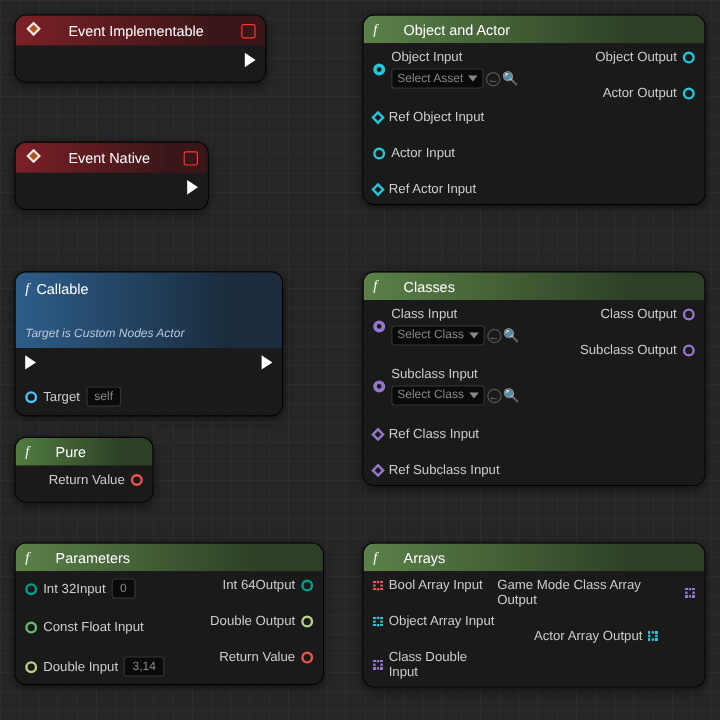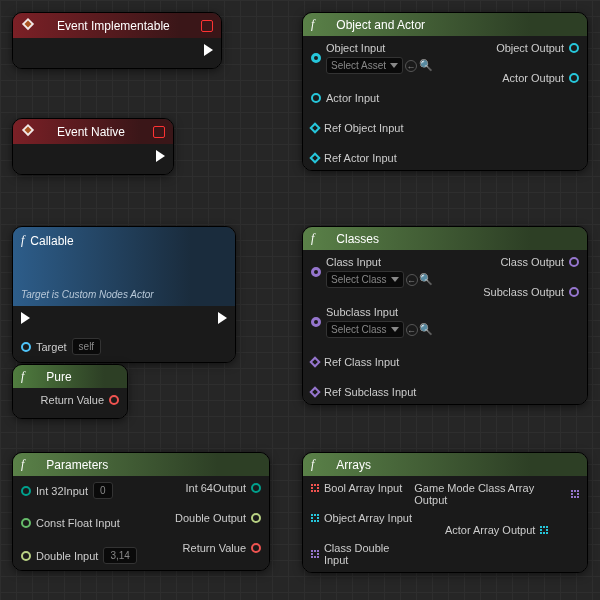--- a/index.html
+++ b/index.html
@@ -4,21 +4,21 @@
 <style>
 *{box-sizing:border-box;margin:0;padding:0;font-family:sans-serif;}
 body{background:#262626;width:600px;height:600px;position:relative;background-image:linear-gradient(#2e2e2e 1px,transparent 1px),linear-gradient(90deg,#2e2e2e 1px,transparent 1px);background-size:16px 16px;}
 .node{position:absolute;border-radius:10px;overflow:hidden;box-shadow:0 2px 8px rgba(0,0,0,.5);border:1px solid #000;}
 .hdr{display:flex;align-items:center;gap:22px;padding:4px 8px;font-size:12px;color:#fff;font-weight:500;}
 .hdr svg{width:14px;height:14px;flex-shrink:0;}
 .hdr-red{background:linear-gradient(90deg,#7b2026 0%,#3a1618 80%);}
 .hdr-blue{background:linear-gradient(90deg,#2d5d8a 0%,#1a2c3d 80%);}
 .hdr-green{background:linear-gradient(90deg,#507d3f 0%,#2d3f25 80%);}
 .hdr-green2{background:linear-gradient(90deg,#5a8148 0%,#2d3f25 80%);}
-.sub{font-size:10px;color:#b8c8d8;font-style:italic;margin-top:19px;}
+.sub{font-size:10px;color:#b8c8d8;font-style:italic;margin-top:3px;}
 .body{background:#1a1a1a;padding:6px 8px;font-size:11px;color:#ccc;}
 .row{display:flex;justify-content:space-between;align-items:flex-start;min-height:18px;}
 .col{display:flex;flex-direction:column;gap:18px;}
 .pin{display:flex;align-items:center;gap:5px;}
 .pin-r{flex-direction:row-reverse;}
 .ex{width:0;height:0;border-left:9px solid #fff;border-top:6px solid transparent;border-bottom:6px solid transparent;}
 .circ{width:10px;height:10px;border-radius:50%;border:2px solid;}
 .dia{width:8px;height:8px;transform:rotate(45deg);border:2px solid;}
 .sq{width:8px;height:8px;border:2px dotted;}
 .inp{background:#0a0a0a;border:1px solid #333;color:#888;font-size:10px;padding:2px 6px;border-radius:3px;}
@@ -129,26 +129,26 @@
                 <span class="sel">
                   <span>Select Asset</span>
                   <span class="chev"></span>
                 </span>
                 <span class="plus">←</span>
                 <span class="mag">🔍</span>
               </div>
      </div>
     </div>
     <div class="pin">
+            <span class="dia" style="border-color:#26c6da"></span>
+            <span>Ref Object Input</span>
+          </div>
+    <div class="pin">
             <span class="circ" style="border-color:#26c6da"></span>
             <span>Actor Input</span>
-          </div>
-    <div class="pin">
-            <span class="dia" style="border-color:#26c6da"></span>
-            <span>Ref Object Input</span>
           </div>
     <div class="pin">
             <span class="dia" style="border-color:#26c6da"></span>
             <span>Ref Actor Input</span>
           </div>
    </div>
    <div class="col" style="align-items:flex-end">
     <div class="pin pin-r">
             <span class="circ" style="border-color:#26c6da"></span>
             <span>Object Output</span>

